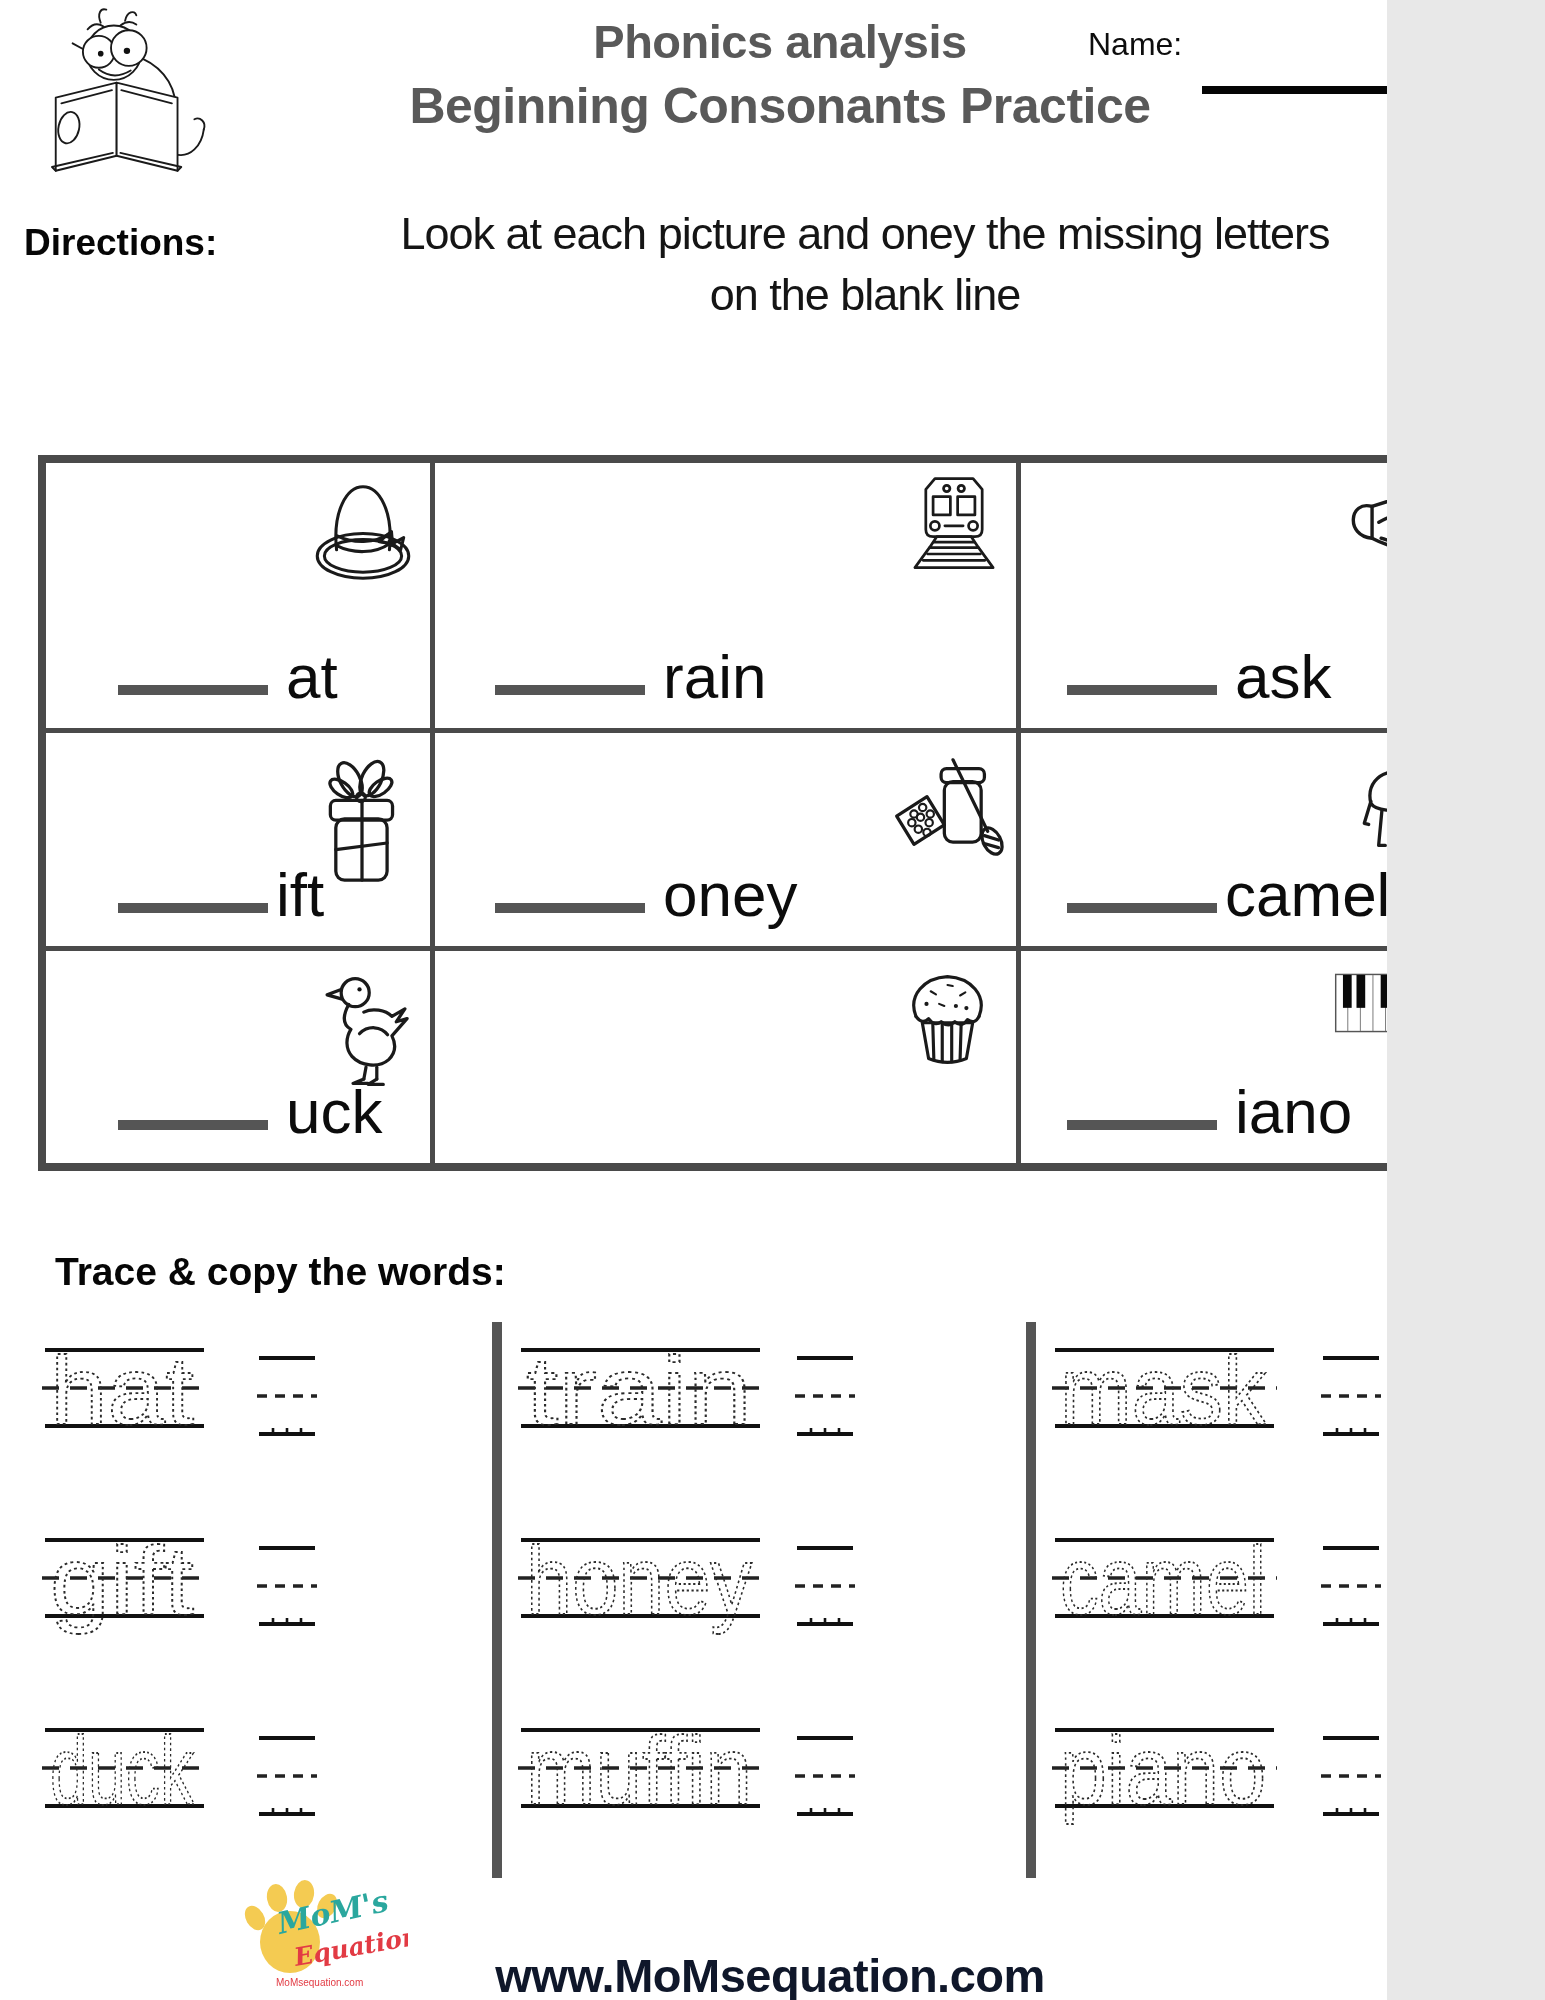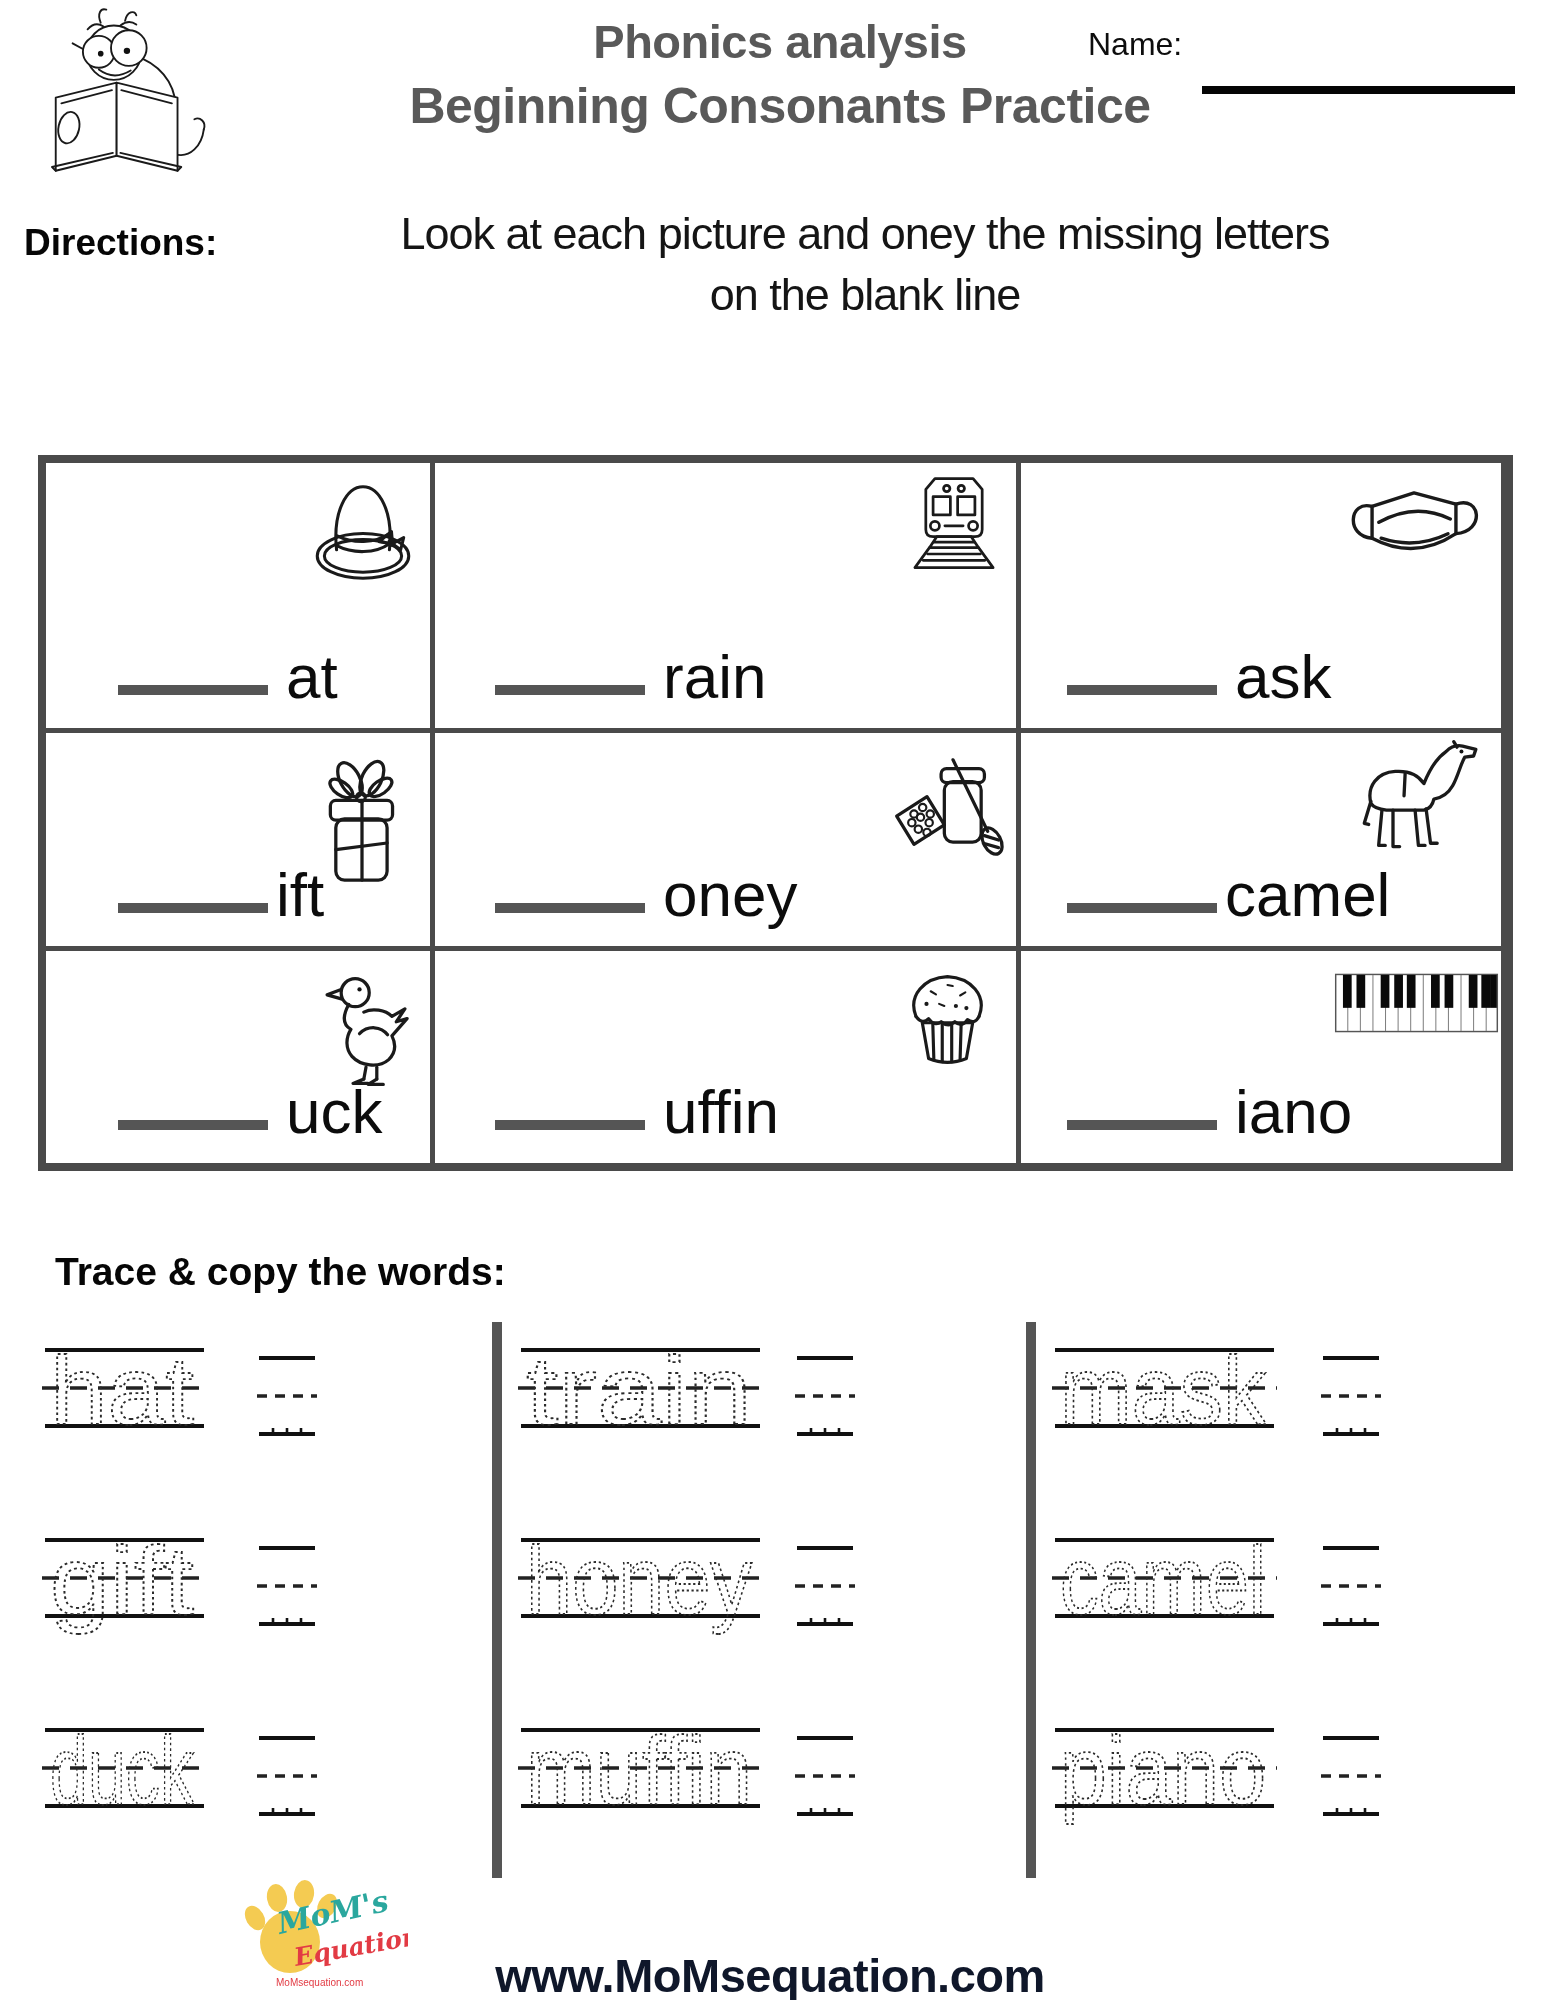--- a/index.html
+++ b/index.html
@@ -1,16 +1,16 @@
 <!DOCTYPE html>
 <html><head>
 <meta charset="utf-8">
 <style>
   html,body{margin:0;padding:0;background:#e8e8e8;}
-  .page{position:relative;width:1545px;height:2000px;background:#ffffff;overflow:hidden;
+  .page{position:relative;width:1387px;height:2000px;background:#ffffff;overflow:hidden;
         font-family:"Liberation Sans",sans-serif;color:#111;}
   .abs{position:absolute;}
   
   .titles{left:300px;top:14px;width:960px;text-align:center;color:#595959;font-weight:700;}
   .t1{font-size:47px;letter-spacing:-0.5px;}
   .t2{font-size:50px;margin-top:8px;letter-spacing:-0.5px;}
   .name-label{left:1088px;top:26px;font-size:32px;color:#0d0d0d;}
   .name-line{left:1202px;top:86px;width:313px;height:8px;background:#050505;}
   
   .dir-label{left:24px;top:222px;font-size:37px;font-weight:700;color:#060606;}
@@ -273,24 +273,20 @@
           <line x1="34" y1="28" x2="39" y2="31"></line>
               <line x1="50" y1="22" x2="55" y2="23"></line>
           <line x1="62" y1="32" x2="67" y2="29"></line>
               <line x1="42" y1="40" x2="47" y2="42"></line>
           <circle cx="58" cy="42" r="1"></circle>
               <circle cx="30" cy="40" r="1"></circle>
               <circle cx="68" cy="44" r="1"></circle>
         </g>
           </svg>
       </div>
-      <div class="ans">
-        <div class="blank"></div>
-        <div class="suffix">uffin</div>
-      </div>
     </div>
 
     <div class="cell c3">
       <div class="ico" style="right:2px;top:22px;">
         <svg width="165" height="60" viewBox="0 0 170 62">
           <rect x="1.5" y="1.5" width="167" height="59" fill="none" stroke="#555" stroke-width="1.5"></rect>
           <g stroke="#777" stroke-width="1">
             <line x1="14" y1="2" x2="14" y2="60"></line>
               <line x1="27" y1="2" x2="27" y2="60"></line>
             <line x1="40" y1="2" x2="40" y2="60"></line>

